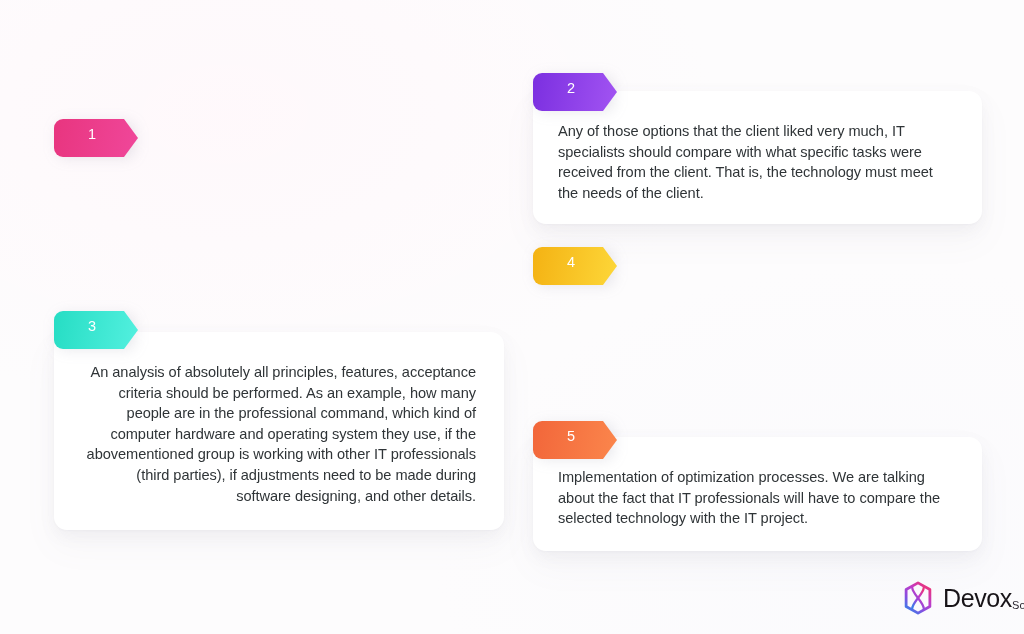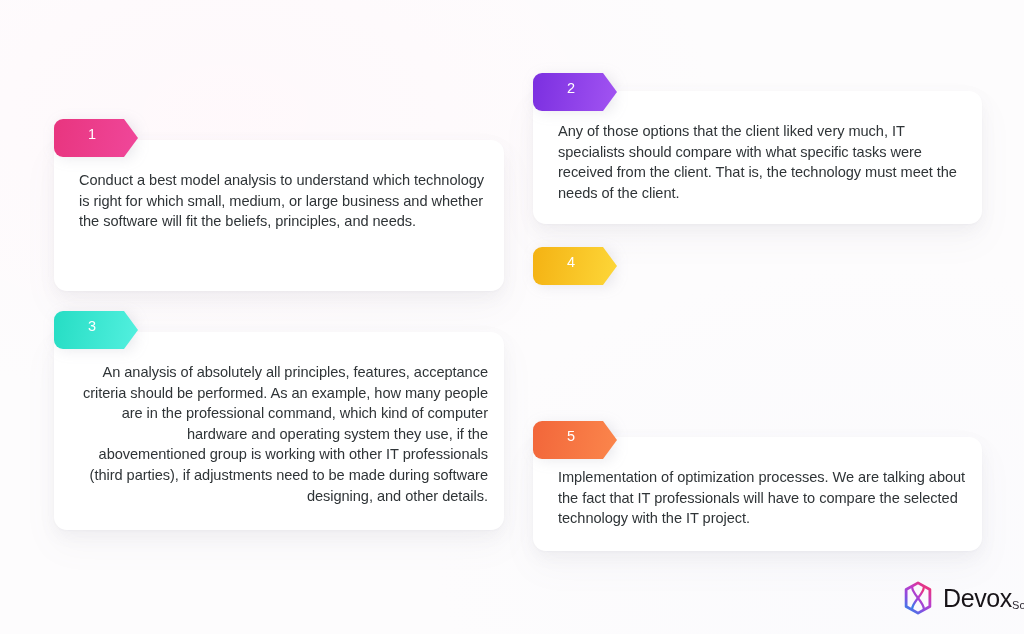--- a/index.html
+++ b/index.html
@@ -31,21 +31,21 @@
     border-radius: 13px;
     box-shadow:
       0 1px 2px rgba(120, 120, 140, 0.035),
       0 6px 16px rgba(120, 120, 140, 0.065),
       0 16px 34px rgba(120, 120, 140, 0.055);
   }
 
   .card-text {
     position: absolute;
     left: 25px;
-    right: 16px;
+    right: 28px;
     top: 30px;
     font-size: 14.6px;
     line-height: 20.6px;
     letter-spacing: -0.05px;
     color: #2f3437;
     font-family: "Liberation Sans", sans-serif;
     white-space: pre-line;
   }
 
   
@@ -114,23 +114,20 @@
     letter-spacing: 0.2px;
     margin-top: 2px;
     margin-right: 3px;
   }
 </style>
 </head>
 <body>
 
 <div class="canvas">
 
-  <div class="card" style="left:54px; top:140px; width:450px; height:151px;">
-    <div class="card-text">Conduct a best model analysis to understand which technology is right for which small, medium, or large business and whether the software will fit the beliefs, principles, and needs.</div>
-  </div>
   <div class="tab-shadow" style="left:57px; top:122px;"></div>
   <div class="tab" style="left:54px; top:119px; background:linear-gradient(100deg,#E8357F 0%,#F0479A 100%); z-index:2;">
     <span class="tab-num">1</span>
   </div>
 
   <div class="card" style="left:533px; top:91px; width:449px; height:133px;">
     <div class="card-text">Any of those options that the client liked very much, IT specialists should compare with what specific tasks were received from the client. That is, the technology must meet the needs of the client.</div>
   </div>
   <div class="tab-shadow" style="left:536px; top:76px;"></div>
   <div class="tab" style="left:533px; top:73px; background:linear-gradient(100deg,#7B2FE0 0%,#A254F2 100%); z-index:2;">

